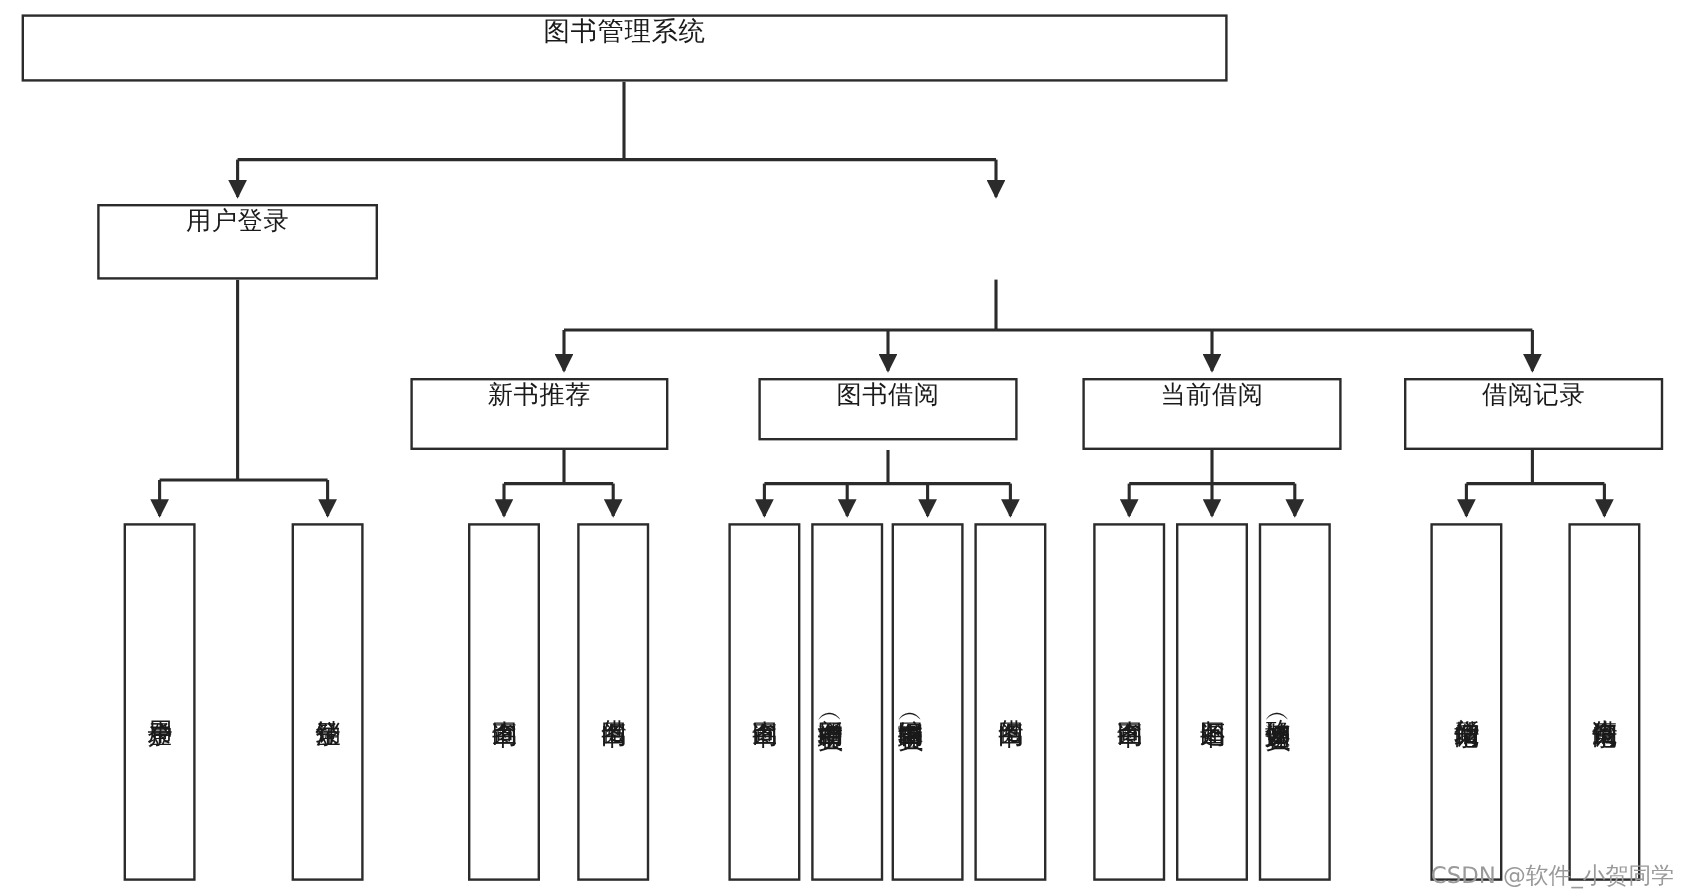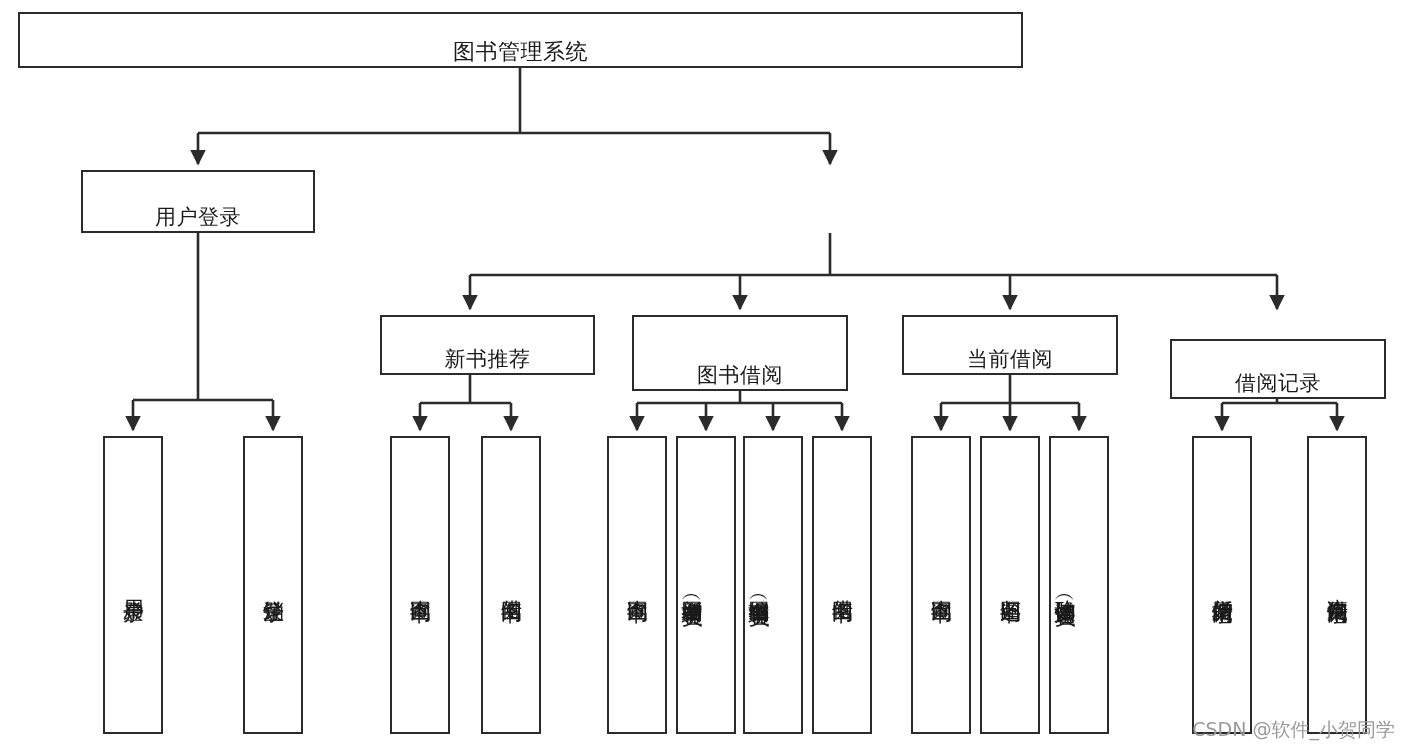--- a/index.html
+++ b/index.html
@@ -23,21 +23,21 @@
     top: 0;
     width: 1405px;
     height: 747px;
   }
   .node {
     position: absolute;
     box-sizing: border-box;
     background: #ffffff;
     border: 2px solid #2b2b2b;
     display: flex;
-    align-items: flex-end;
+    align-items: flex-start;
     justify-content: center;
     color: #1a1a1a;
     z-index: 3;
   }
   .node-label {
     display: block;
     text-align: center;
     line-height: 1.22;
     white-space: nowrap;
   }
@@ -135,30 +135,30 @@
   </svg>
 
   <div class="node h-node" id="node-root" style="left:18px; top:12px; width:1005px; height:56px;">
     <span class="node-label">图书管理系统</span>
   </div>
 
   <div class="node h-node" style="left:81px; top:170px; width:234px; height:63px;">
     <span class="node-label">用户登录</span>
   </div>
 
-  <div class="node h-node" style="left:380px; top:315px; width:215px; height:60px;">
+  <div class="node h-node" style="left:342px; top:315px; width:215px; height:60px;">
     <span class="node-label">新书推荐</span>
   </div>
-  <div class="node h-node" style="left:632px; top:315px; width:216px; height:76px;">
+  <div class="node h-node" style="left:632px; top:315px; width:216px; height:52px;">
     <span class="node-label">图书借阅</span>
   </div>
   <div class="node h-node" style="left:902px; top:315px; width:216px; height:60px;">
     <span class="node-label">当前借阅</span>
   </div>
-  <div class="node h-node" style="left:1170px; top:315px; width:216px; height:60px;margin-top:24px;">
+  <div class="node h-node" style="left:1170px; top:315px; width:216px; height:60px;">
     <span class="node-label">借阅记录</span>
   </div>
 
   <div class="node v-node centered" style="left:103px; top:436px; width:60px; height:298px;">
     <span class="node-label">用户登录</span>
   </div>
   <div class="node v-node centered" style="left:243px; top:436px; width:60px; height:298px;">
     <span class="node-label">注销登录</span>
   </div>
 

